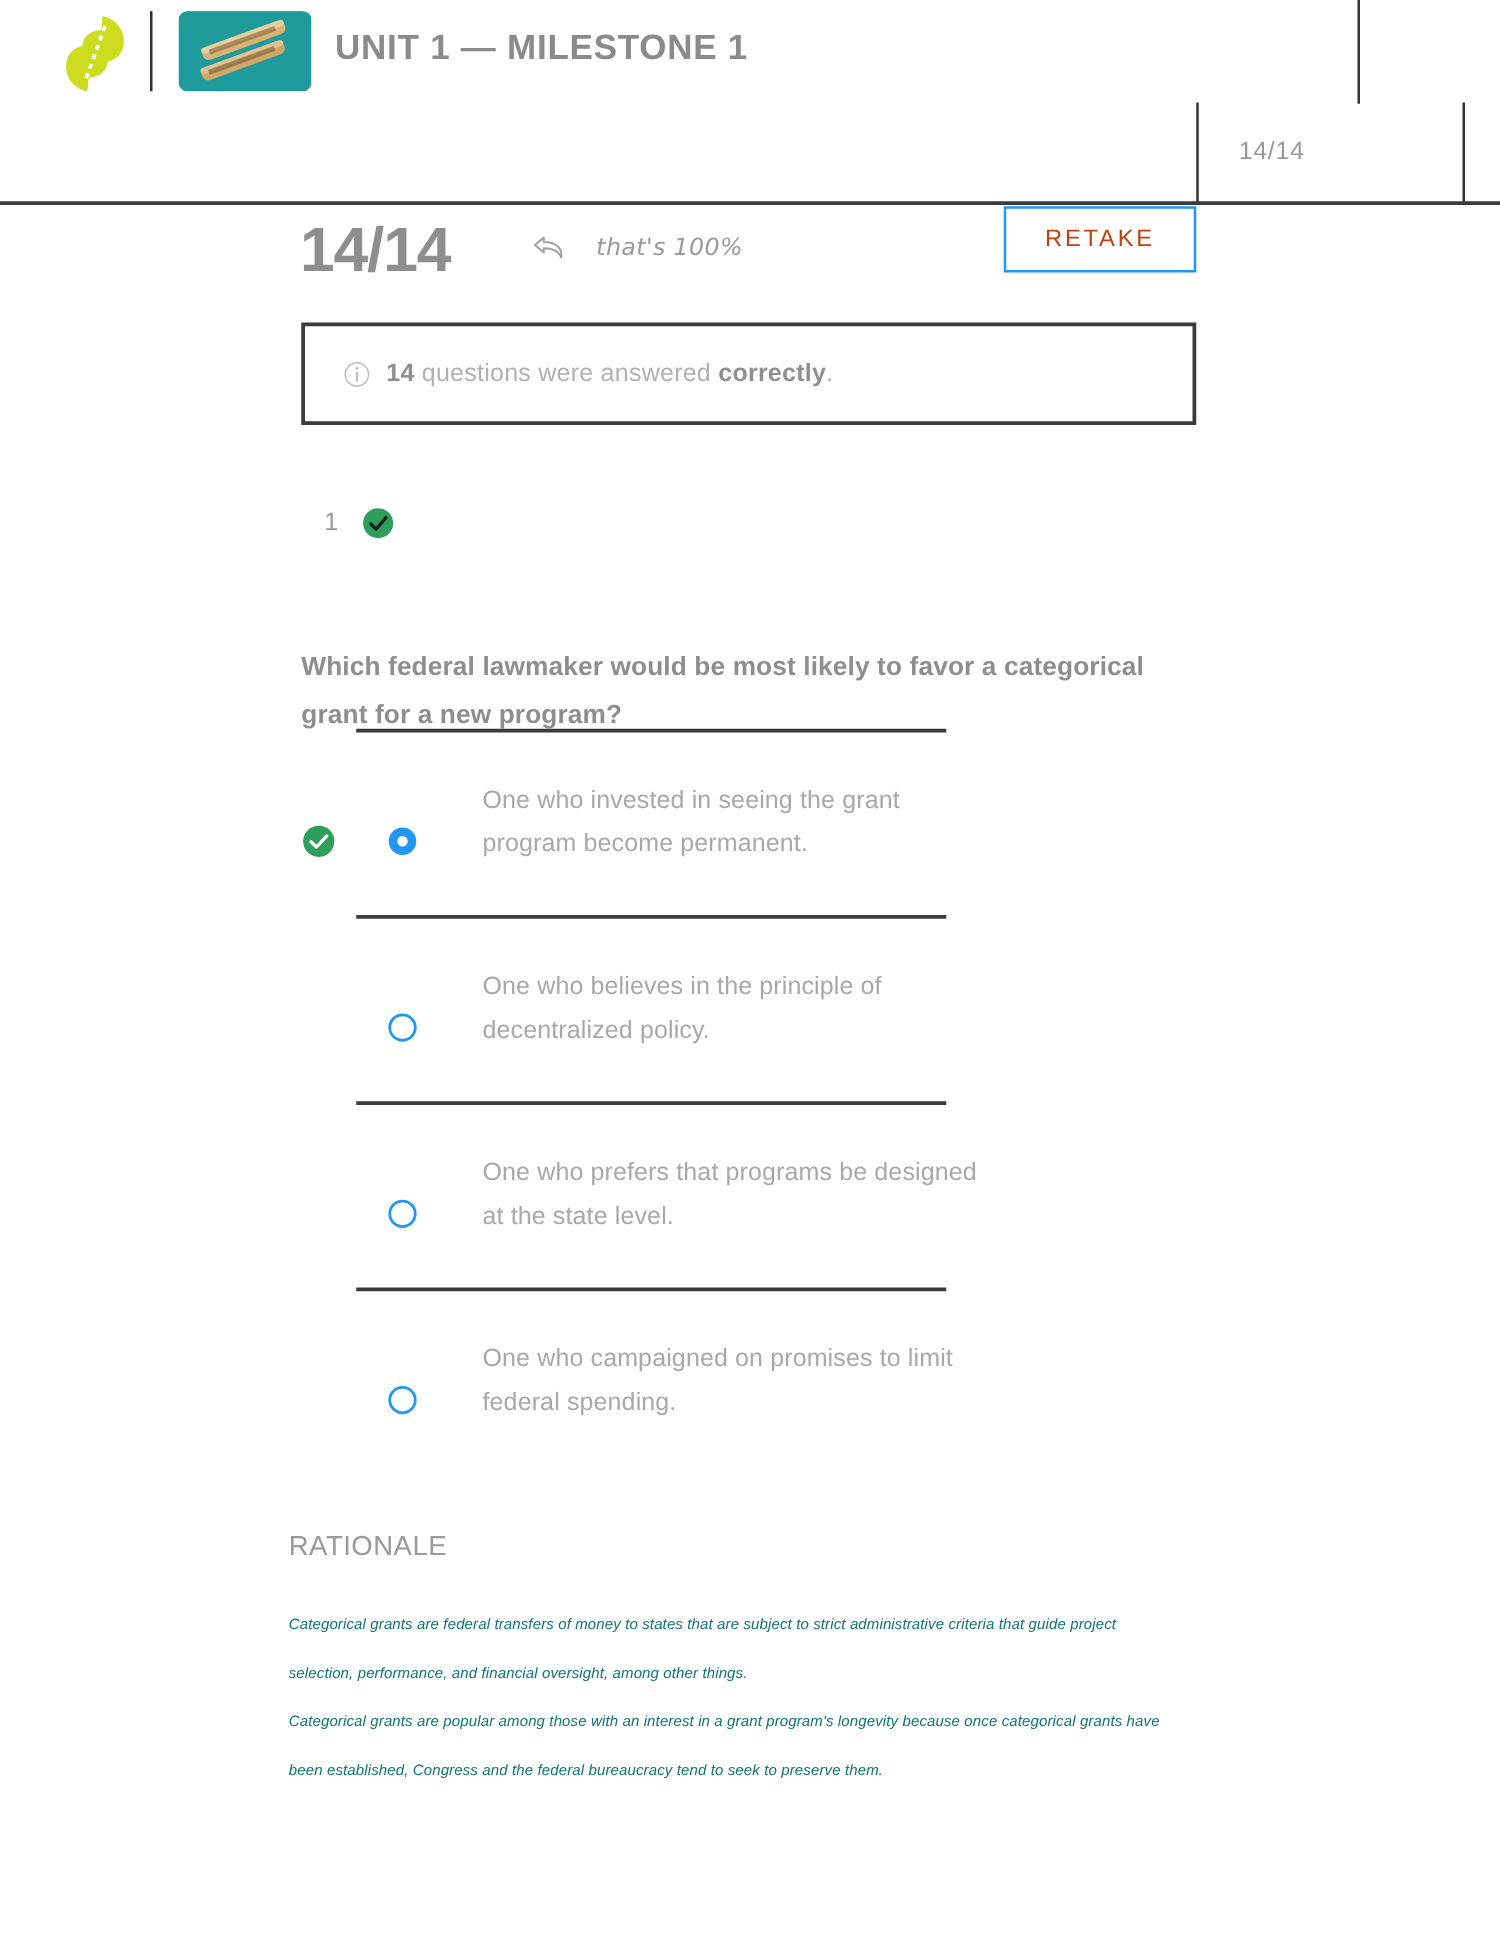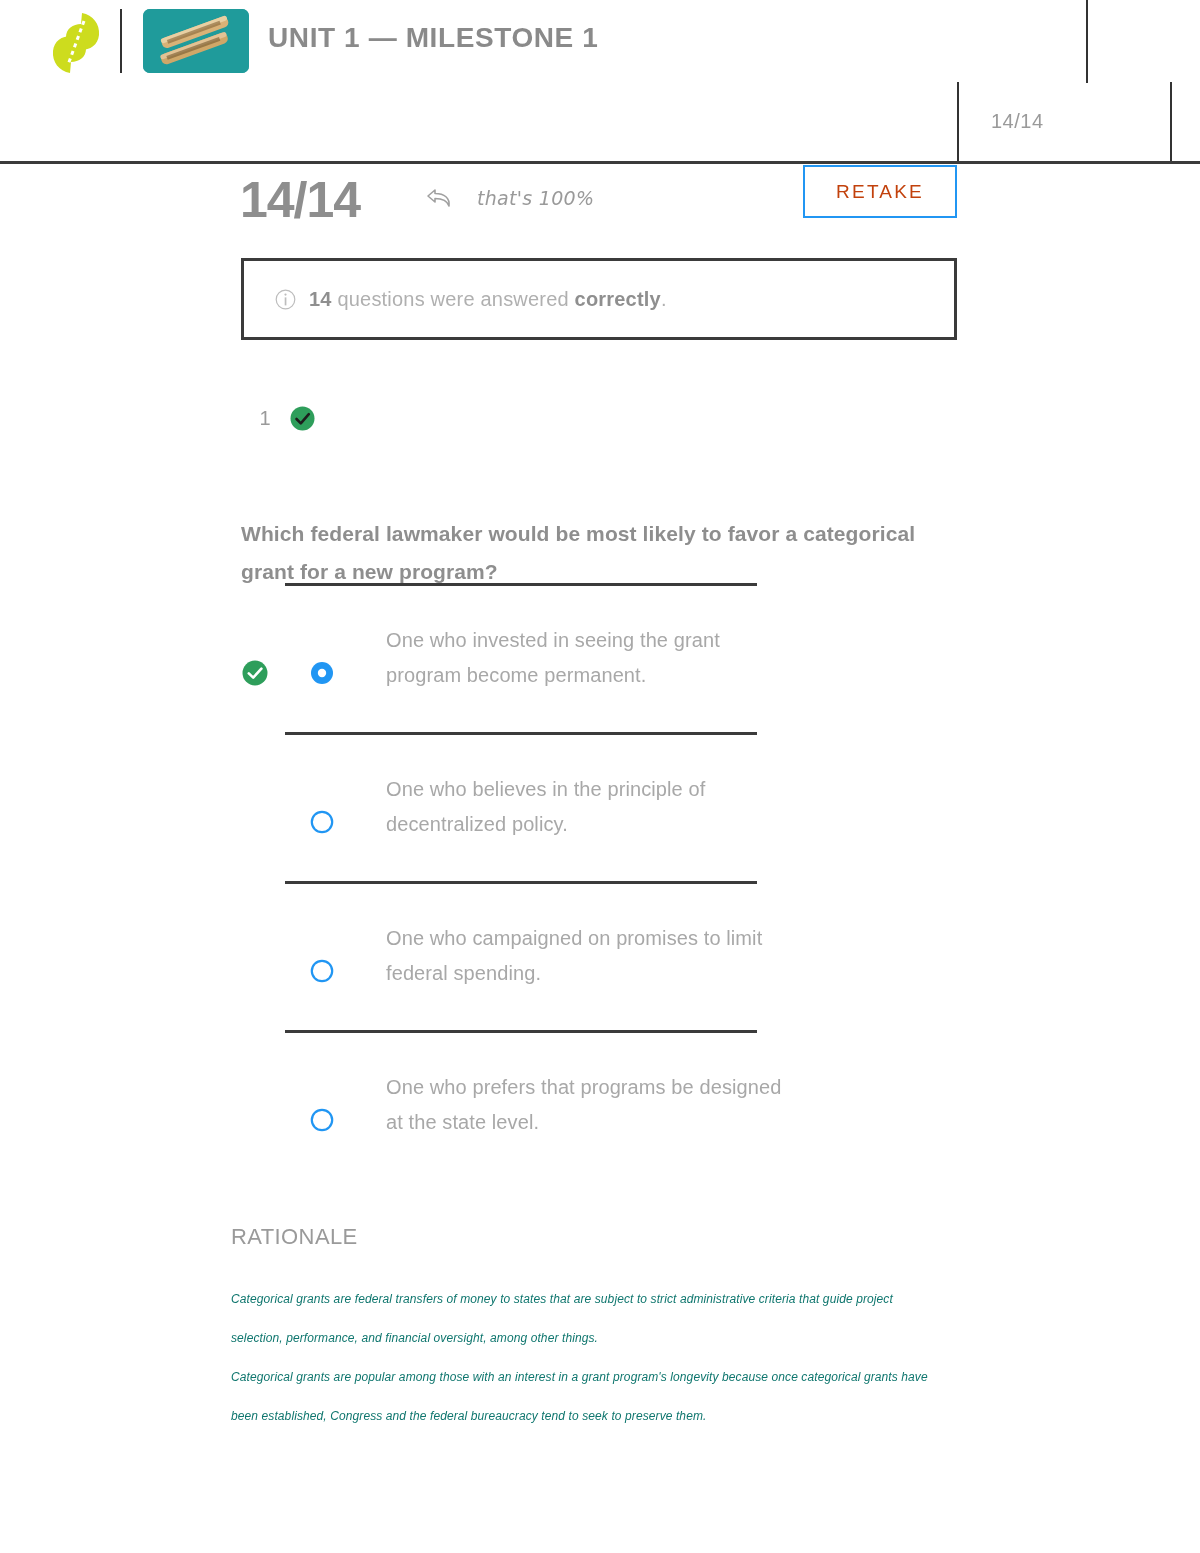--- a/index.html
+++ b/index.html
@@ -388,31 +388,31 @@
     <div class="option-text">One who believes in the principle of decentralized policy.</div>
   </div>
 
   <div class="option-row">
     <div class="option-divider"></div>
     <span class="option-radio">
       <svg viewBox="0 0 26 26" xmlns="http://www.w3.org/2000/svg">
         <circle cx="13" cy="13" r="10.2" fill="none" stroke="#2196f3" stroke-width="2.2"></circle>
       </svg>
     </span>
-    <div class="option-text">One who campaigned on promises to limit federal spending.</div>
+    <div class="option-text">One who prefers that programs be designed at the state level.</div>
   </div>
 
   <div class="option-row">
     <div class="option-divider"></div>
     <span class="option-radio">
       <svg viewBox="0 0 26 26" xmlns="http://www.w3.org/2000/svg">
         <circle cx="13" cy="13" r="10.2" fill="none" stroke="#2196f3" stroke-width="2.2"></circle>
       </svg>
     </span>
-    <div class="option-text">One who prefers that programs be designed at the state level.</div>
+    <div class="option-text">One who campaigned on promises to limit federal spending.</div>
   </div>
 
 </div>
 
 <div id="rationale-section">
   <div id="rationale-heading">RATIONALE</div>
   <p class="rationale-paragraph">Categorical grants are federal transfers of money to states that are subject to strict administrative criteria that guide project selection, performance, and financial oversight, among other things.</p>
   <p class="rationale-paragraph">Categorical grants are popular among those with an interest in a grant program's longevity because once categorical grants have been established, Congress and the federal bureaucracy tend to seek to preserve them.</p>
 </div>
 

